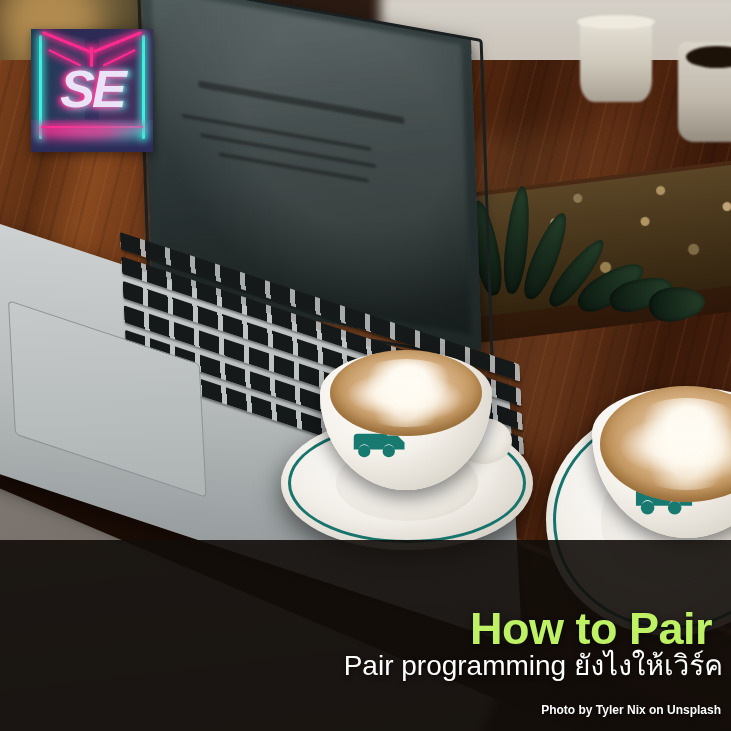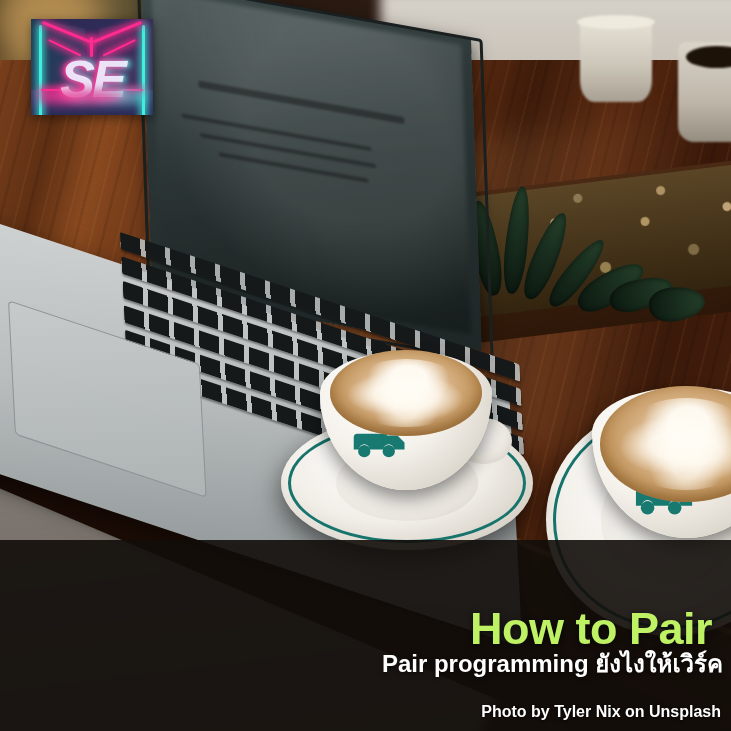--- a/index.html
+++ b/index.html
@@ -346,43 +346,43 @@
     line-height: 1;
     font-weight: 700;
     color: #bef264;
     letter-spacing: -.5px;
     text-align: right;
     text-shadow: 0 2px 6px rgba(0,0,0,.6);
   }
   .title-sub {
     position: absolute;
     right: 8px; top: 650px;
-    font-size: 24px;
+    font-size: 28px;
     line-height: 1.15;
-    font-weight: 700;
+    font-weight: 400;
     color: #ffffff;
     text-align: right;
     white-space: nowrap;
     text-shadow: 0 2px 5px rgba(0,0,0,.6);
   }
   .credit {
     position: absolute;
     right: 10px; top: 703px;
-    font-size: 16px;
+    font-size: 12px;
     font-weight: 700;
     color: #ffffff;
     text-align: right;
     text-shadow: 0 1px 3px rgba(0,0,0,.8);
   }
 
   
   .logo {
     position: absolute;
-    left: 31px; top: 19px;
-    width: 122px; height: 96px;
+    left: 31px; top: 29px;
+    width: 122px; height: 123px;
     overflow: hidden;
     background: linear-gradient(165deg, #2b2a52 0%, #322f5e 40%, #25305a 100%);
     box-shadow: 0 3px 10px rgba(0,0,0,.45);
   }
   .logo .wall-l {
     position: absolute;
     left: 0; top: 0; width: 44%; height: 100%;
     background: linear-gradient(100deg, #1f3a52 0%, #2c3b60 70%, #343a63 100%);
     transform: skewY(10deg);
     transform-origin: left top;

